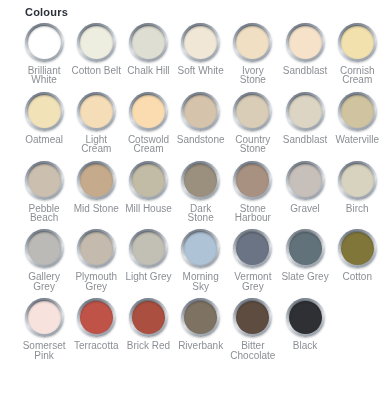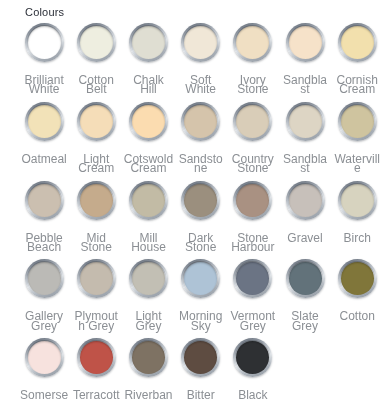--- a/index.html
+++ b/index.html
@@ -16,21 +16,21 @@
   }
   .panel {
     width: 391px;
     height: 400px;
     box-sizing: border-box;
     padding: 3px 0 0 0;
     background: #ffffff;
   }
   .panel-title {
     font-size: 11px;
-    font-weight: normal;
+    font-weight: bold;
     color: #2b2f38;
     letter-spacing: 0.2px;
     margin: 2px 0 4px 25px;
     line-height: 14px;
   }
   .swatch-grid {
     display: flex;
     flex-wrap: wrap;
     width: 366px;
     margin-left: 18px;
@@ -65,22 +65,22 @@
     box-shadow: inset 0 1px 1.5px rgba(0,0,0,0.25);
     pointer-events: none;
   }
   .swatch-fill {
     width: 100%;
     height: 100%;
     border-radius: 50%;
     box-shadow: inset 0 1px 2px rgba(0,0,0,0.18);
   }
   .swatch-label {
-    margin-top: 14px;
-    font-size: 12px;
+    margin-top: 4px;
+    font-size: 10px;
     line-height: 9.4px;
     color: #8b8f94;
     text-align: center;
     max-width: 50px;
     word-wrap: break-word;
   }
 </style>
 </head>
 <body>
 
@@ -264,20 +264,26 @@
         <div class="swatch-label">Somerset Pink</div>
       </div>
       <div class="swatch-cell">
         <div class="swatch-ring">
           <div class="swatch-fill" title="#bf5348" style="background: rgb(191, 83, 72);"></div>
         </div>
         <div class="swatch-label">Terracotta</div>
       </div>
       <div class="swatch-cell">
         <div class="swatch-ring">
+          <div class="swatch-fill" title="#ab5041" style="background: rgb(171, 80, 65);"></div>
+        </div>
+        <div class="swatch-label">Brick Red</div>
+      </div>
+      <div class="swatch-cell">
+        <div class="swatch-ring">
           <div class="swatch-fill" title="#7e7263" style="background: rgb(126, 114, 99);"></div>
         </div>
         <div class="swatch-label">Riverbank</div>
       </div>
       <div class="swatch-cell">
         <div class="swatch-ring">
           <div class="swatch-fill" title="#5e4c41" style="background: rgb(94, 76, 65);"></div>
         </div>
         <div class="swatch-label">Bitter Chocolate</div>
       </div>

